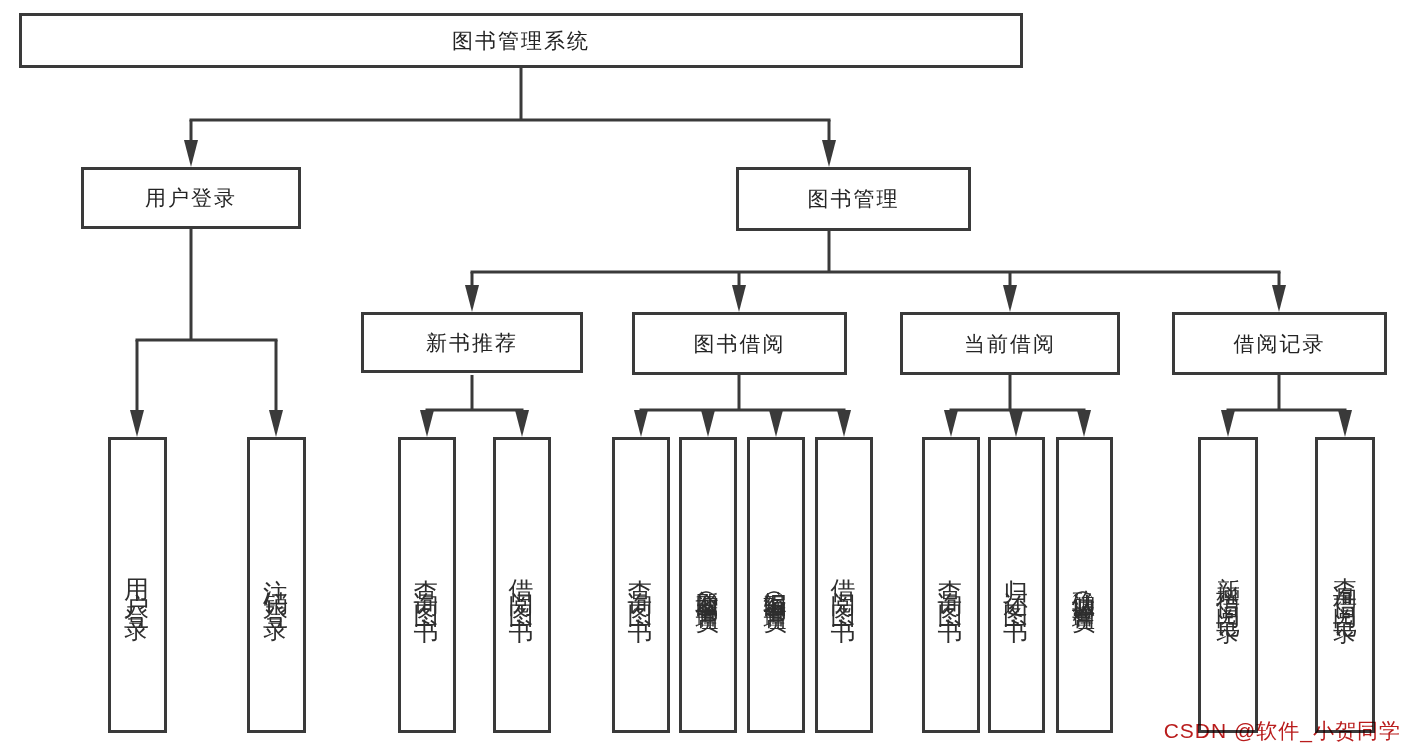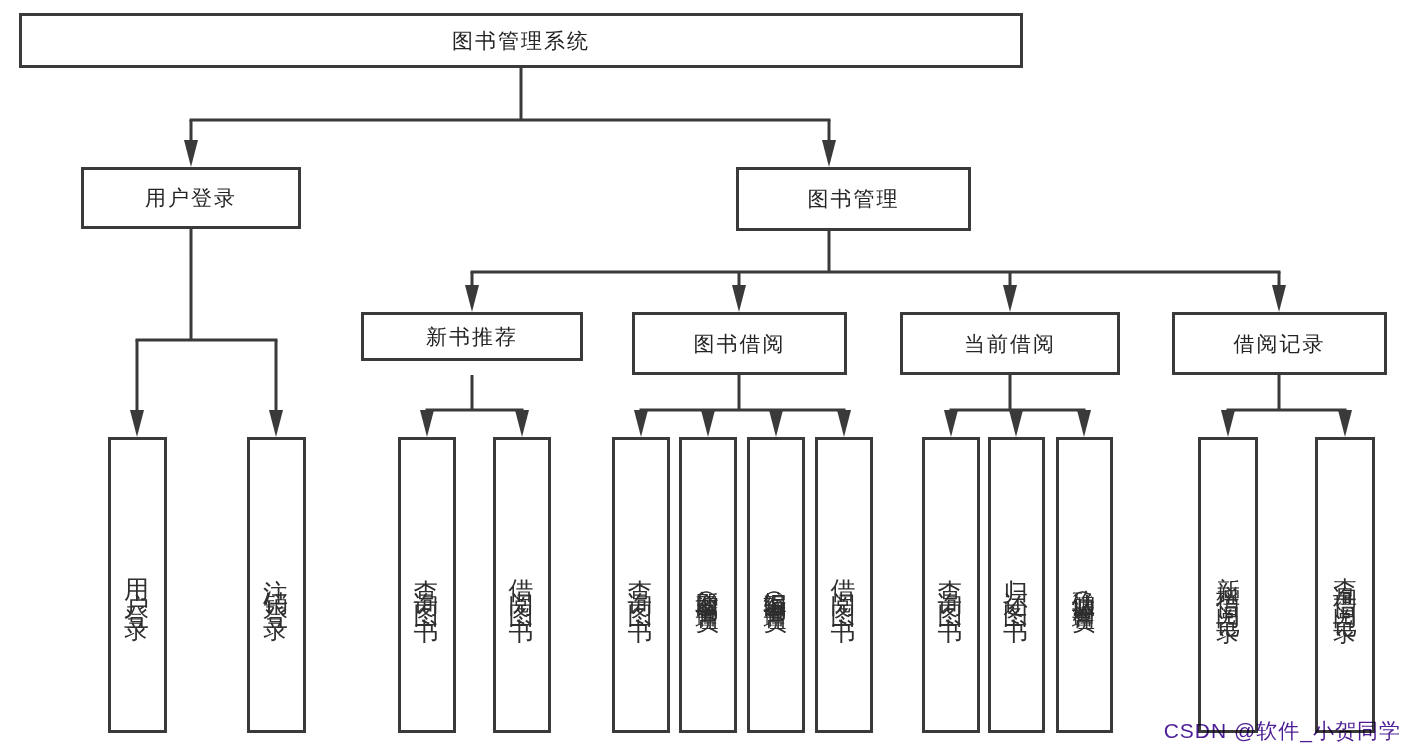--- a/index.html
+++ b/index.html
@@ -55,21 +55,21 @@
     font-size: 24px;
   }
   .leaf .lbl.long {
     letter-spacing: 3px;
     font-size: 23px;
   }
   
   #n-root    { left: 19px;  top: 13px;  width: 1004px; height: 55px; }
   #n-login   { left: 81px;  top: 167px; width: 220px;  height: 62px; }
   #n-mgmt    { left: 712px; top: 167px; width: 235px;  height: 64px; margin-left: 24px; }
-  #n-newbook { left: 361px; top: 312px; width: 222px;  height: 49px; }
+  #n-newbook { left: 361px; top: 312px; width: 222px;  height: 61px; }
   #n-borrow  { left: 632px; top: 312px; width: 215px;  height: 63px; }
   #n-current { left: 900px; top: 312px; width: 220px;  height: 63px; }
   #n-records { left: 1172px;top: 312px; width: 215px;  height: 63px; }
   #l-user    { left: 108px;  width: 59px; }
   #l-logout  { left: 247px;  width: 59px; }
   #l-nbq     { left: 398px;  width: 58px; }
   #l-nbb     { left: 493px;  width: 58px; }
   #l-bbq     { left: 612px;  width: 58px; }
   #l-bba     { left: 679px;  width: 58px; }
   #l-bbe     { left: 747px;  width: 58px; }
@@ -77,21 +77,21 @@
   #l-cbq     { left: 922px;  width: 58px; }
   #l-cbr     { left: 988px;  width: 57px; }
   #l-cbc     { left: 1056px; width: 57px; }
   #l-bra     { left: 1198px; width: 60px; }
   #l-brq     { left: 1315px; width: 60px; }
   #watermark {
     position: absolute;
     right: 4px;
     bottom: 2px;
     font-size: 21px;
-    color: #4c1d95;
+    color: #b91c1c;
     letter-spacing: 1px;
     mix-blend-mode: multiply;
     z-index: 5;
   }
 </style>
 </head>
 <body>
 
 <div id="stage">
 

